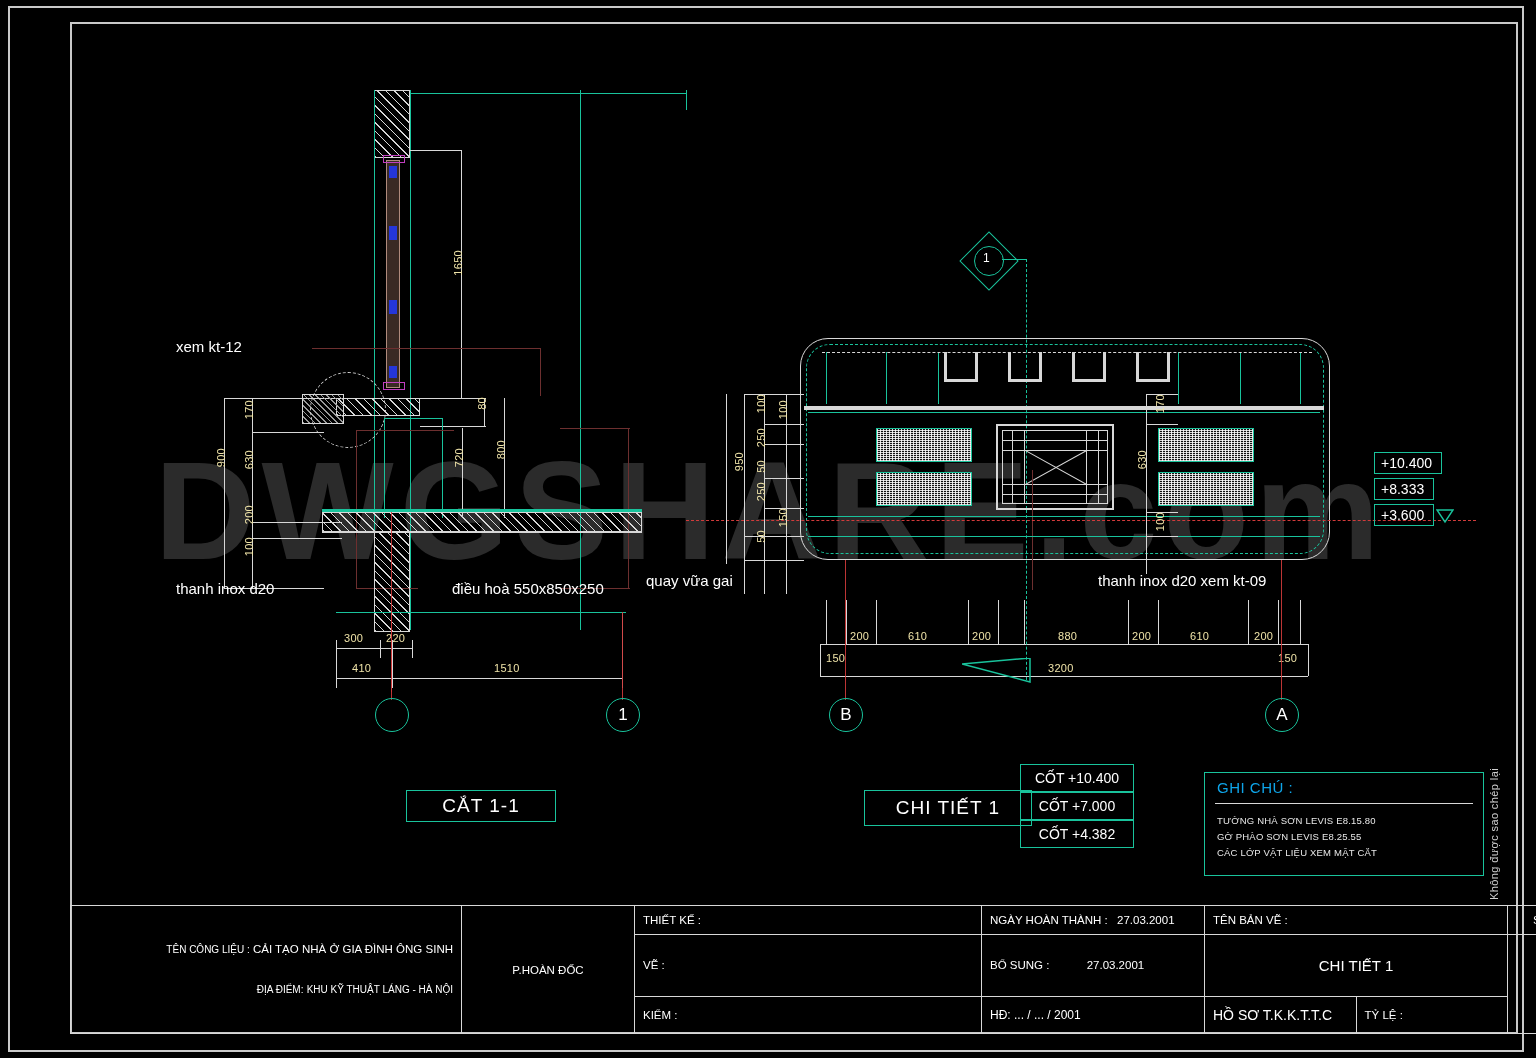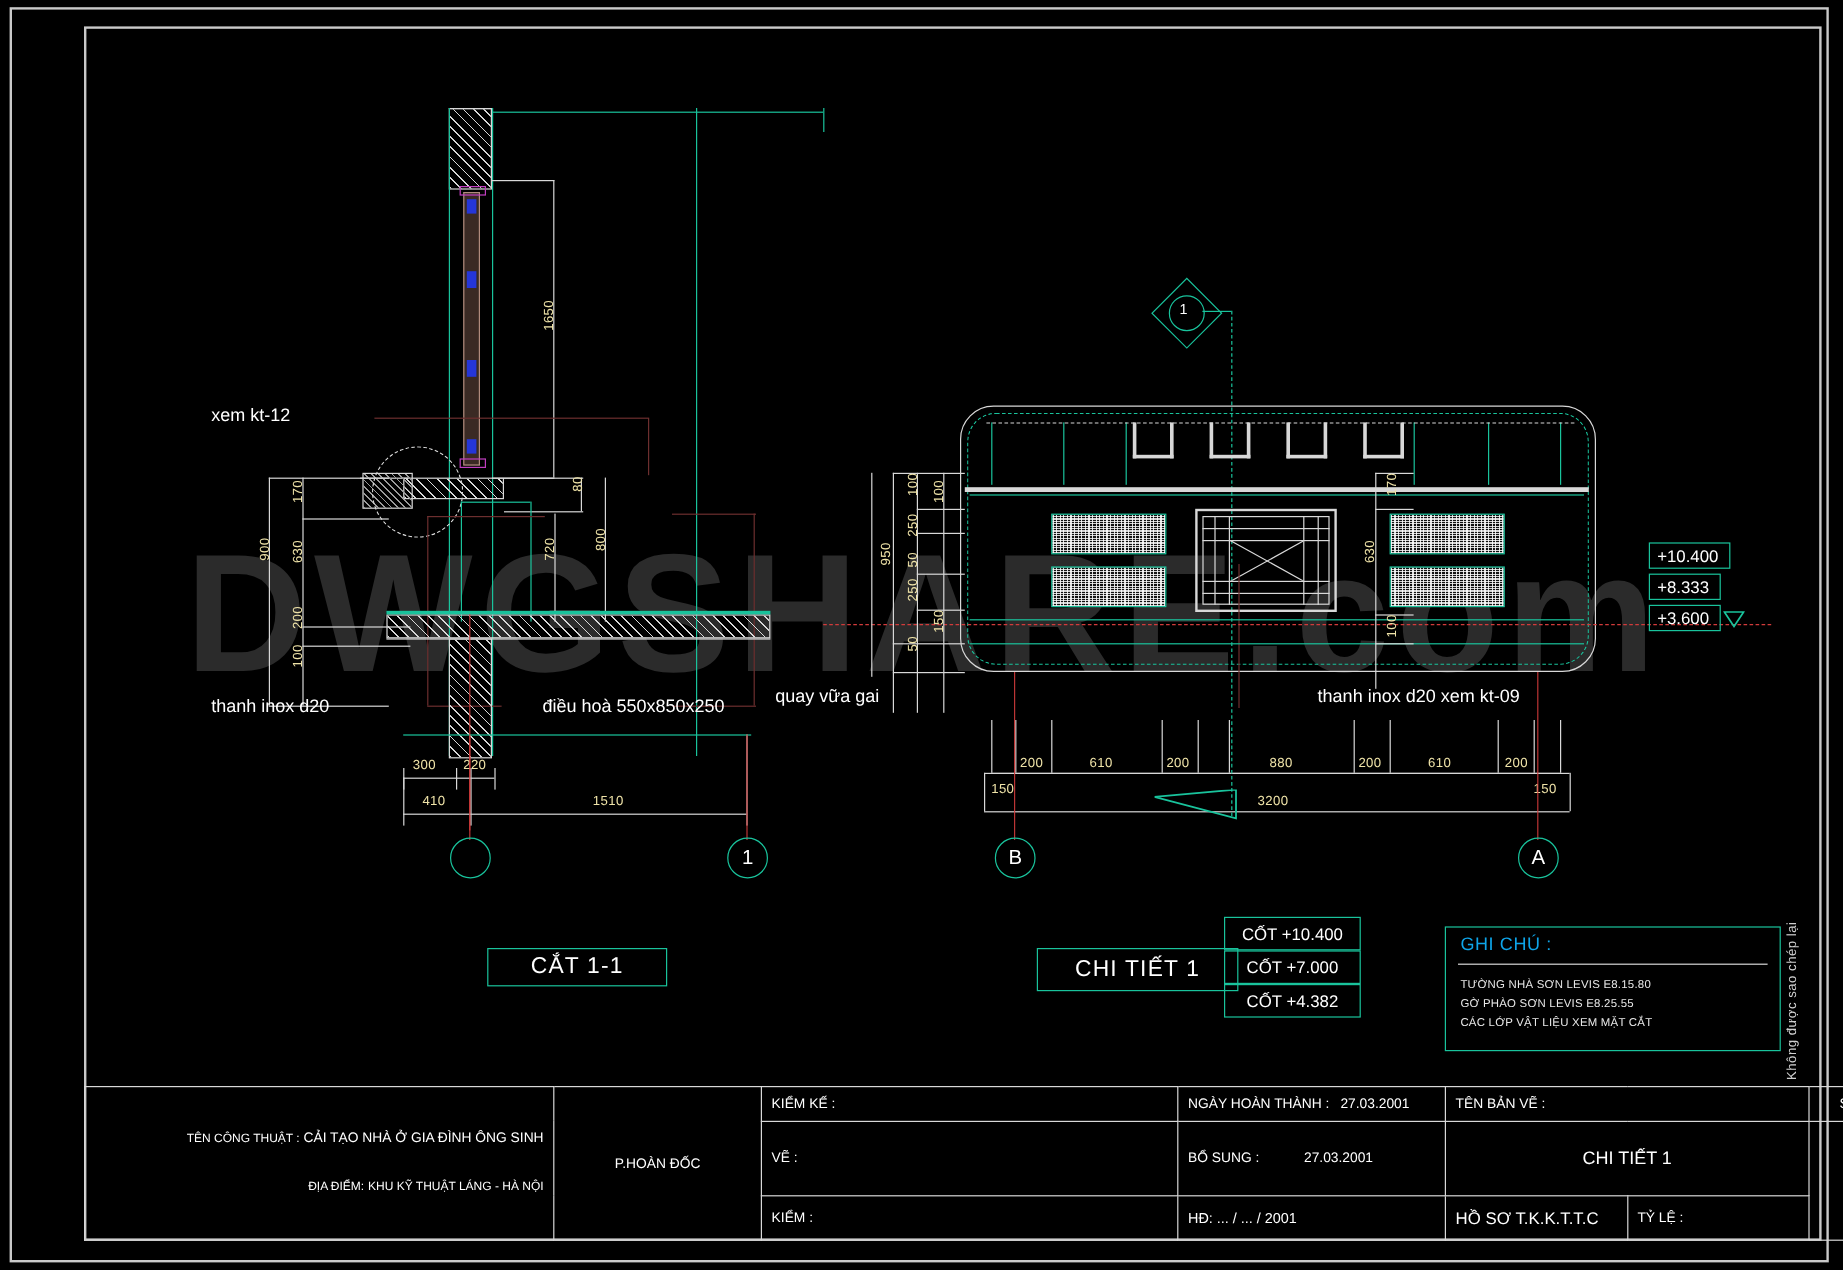--- a/index.html
+++ b/index.html
@@ -321,30 +321,30 @@
   <div class="note-line" style="top:58px;">GỜ PHÀO SƠN LEVIS E8.25.55</div>
   <div class="note-line" style="top:74px;">CÁC LỚP VẬT LIỆU XEM MẶT CẮT</div>
 </div>
 
 <div id="titleblock">
   <table>
     <tbody>
         <tr>
       <td rowspan="3" class="tb-proj" style="width:374px;">
         <div style="height:40px;">
-          <span class="small">TÊN CÔNG THUẬT :</span>
+          <span class="small">TÊN CÔNG LIỆU :</span>
           <span class="tb-lbl" style="font-size:11.5px;">CẢI TẠO NHÀ Ở GIA ĐÌNH ÔNG SINH</span>
         </div>
         <div>
           <span class="small">ĐỊA ĐIỂM:</span>
           <span class="small">KHU KỸ THUẬT LÁNG - HÀ NỘI</span>
         </div>
       </td>
       <td rowspan="3" class="tb-c" style="width:156px;">P.HOÀN ĐỐC</td>
-      <td style="width:330px;" class="tb-lbl">KIỂM KẾ :</td>
+      <td style="width:330px;" class="tb-lbl">THIẾT KẾ :</td>
       <td style="width:206px;">
         <span>NGÀY HOÀN THÀNH :</span>
         <span style="margin-left:6px;">27.03.2001</span>
       </td>
       <td colspan="2" style="width:286px;" class="tb-lbl">TÊN BẢN VẼ :</td>
       <td class="tb-c tb-lbl" style="width:96px;">SỐ BẢN VẼ</td>
     </tr>
     <tr>
       <td class="tb-lbl">VẼ :</td>
       <td>

